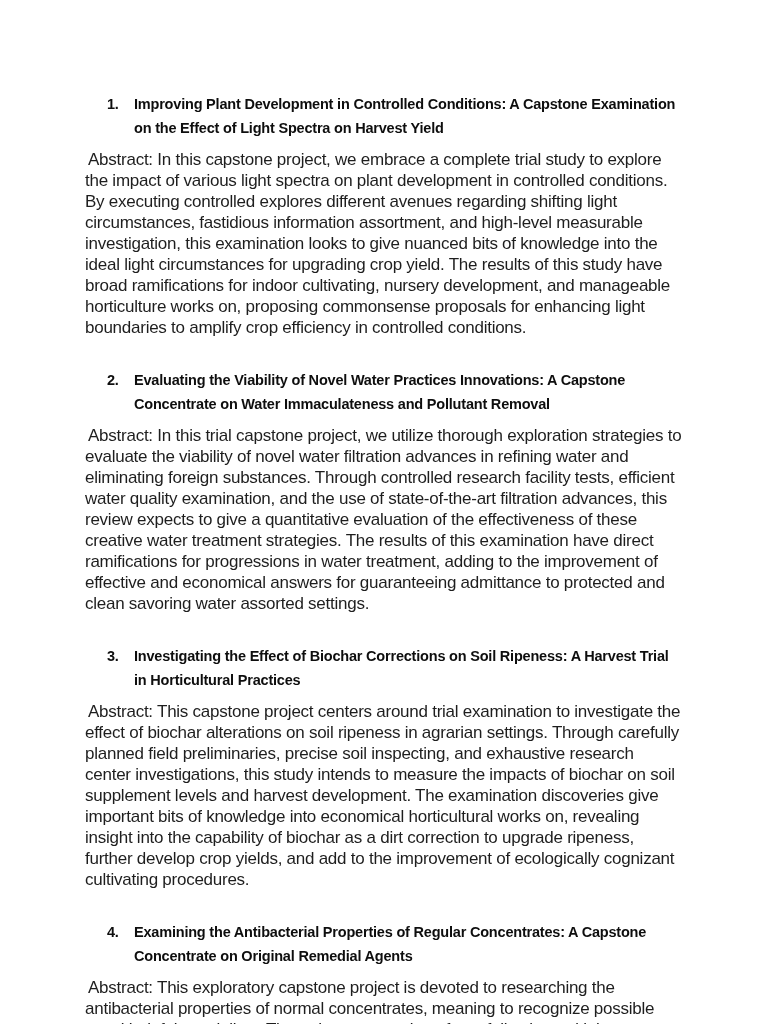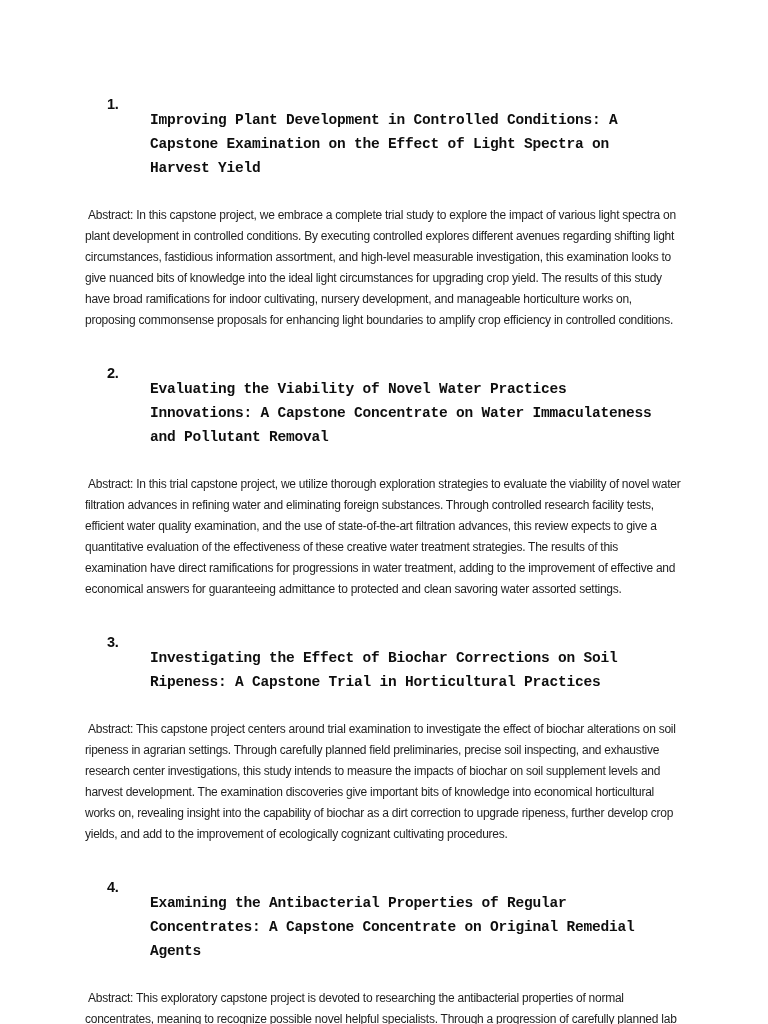--- a/index.html
+++ b/index.html
@@ -32,31 +32,30 @@
     font-size: 14.5px;
     line-height: 24px;
     letter-spacing: -0.2px;
     color: #0e0e0e;
   }
   .heading .num {
     flex: none;
     width: 27px;
   }
   .heading .title {
-    margin: 16px;
+    margin: 0;
     font-size: inherit;
     font-weight: inherit;
     line-height: inherit;
     max-width: 549px;
-    font-family: Liberation Mono, monospace;
   }
   .abstract {
     margin: 9px 0 0 0;
     max-width: 600px;
-    font-size: 12px;
+    font-size: 17px;
     line-height: 21px;
     letter-spacing: -0.25px;
     text-indent: 3px;
     color: #1e1e1e;
   }
 </style>
 </head>
 <body>
 
 <div class="page">
@@ -73,21 +72,21 @@
     <div class="heading">
       <span class="num">2.</span>
       <h2 class="title">Evaluating the Viability of Novel Water Practices Innovations: A Capstone Concentrate on Water Immaculateness and Pollutant Removal</h2>
     </div>
     <p class="abstract">Abstract: In this trial capstone project, we utilize thorough exploration strategies to evaluate the viability of novel water filtration advances in refining water and eliminating foreign substances. Through controlled research facility tests, efficient water quality examination, and the use of state-of-the-art filtration advances, this review expects to give a quantitative evaluation of the effectiveness of these creative water treatment strategies. The results of this examination have direct ramifications for progressions in water treatment, adding to the improvement of effective and economical answers for guaranteeing admittance to protected and clean savoring water assorted settings.</p>
   </section>
 
   <section class="section">
     <div class="heading">
       <span class="num">3.</span>
-      <h2 class="title">Investigating the Effect of Biochar Corrections on Soil Ripeness: A Capstone Trial in Horticultural Practices</h2>
+      <h2 class="title">Investigating the Effect of Biochar Corrections on Soil Ripeness: A Harvest Trial in Horticultural Practices</h2>
     </div>
     <p class="abstract">Abstract: This capstone project centers around trial examination to investigate the effect of biochar alterations on soil ripeness in agrarian settings. Through carefully planned field preliminaries, precise soil inspecting, and exhaustive research center investigations, this study intends to measure the impacts of biochar on soil supplement levels and harvest development. The examination discoveries give important bits of knowledge into economical horticultural works on, revealing insight into the capability of biochar as a dirt correction to upgrade ripeness, further develop crop yields, and add to the improvement of ecologically cognizant cultivating procedures.</p>
   </section>
 
   <section class="section">
     <div class="heading">
       <span class="num">4.</span>
       <h2 class="title">Examining the Antibacterial Properties of Regular Concentrates: A Capstone Concentrate on Original Remedial Agents</h2>
     </div>
     <p class="abstract">Abstract: This exploratory capstone project is devoted to researching the antibacterial properties of normal concentrates, meaning to recognize possible novel helpful specialists. Through a progression of carefully planned lab tests, thorough microbial measures, and high-level information investigation, the review looks to survey the viability of different regular mixtures against a scope of bacterial strains. The</p>

